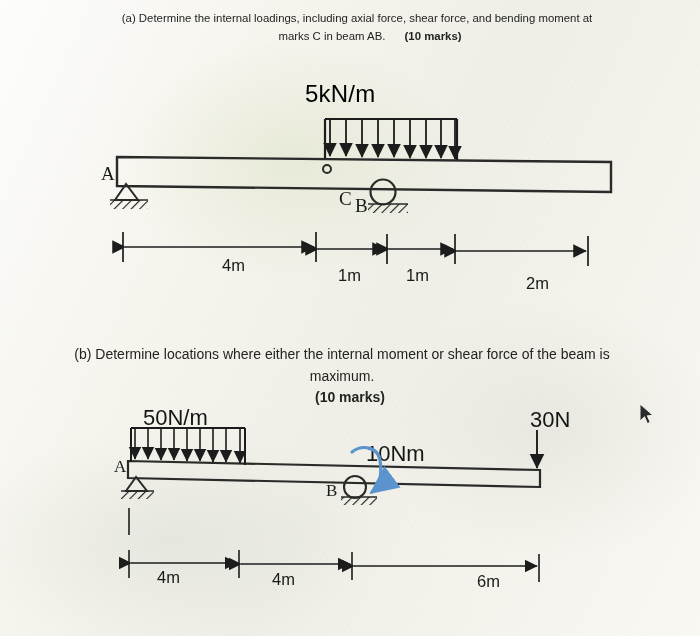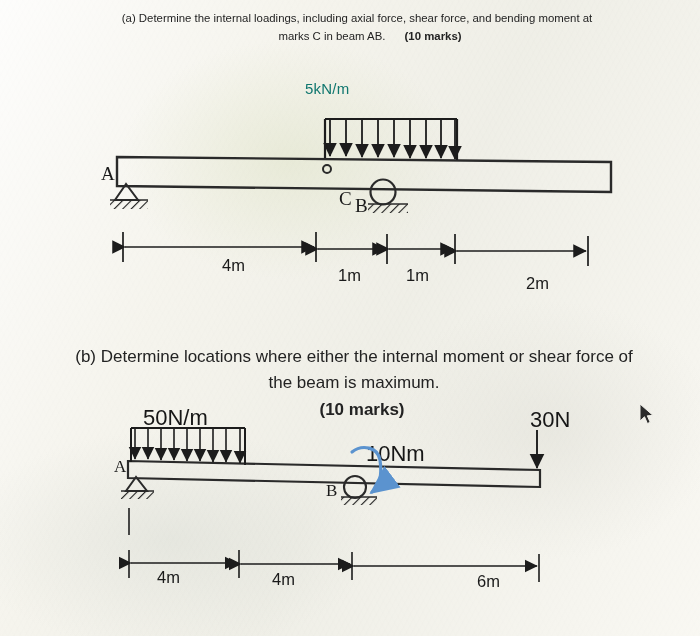--- a/index.html
+++ b/index.html
@@ -23,25 +23,25 @@
     background:radial-gradient(closest-side, rgba(200,200,190,.25), rgba(200,200,190,0));}
   .tintC{position:absolute;left:-40px;top:430px;width:420px;height:220px;border-radius:50%;
     background:radial-gradient(closest-side, rgba(180,188,180,.20), rgba(180,188,180,0));}
 
   .layer{position:absolute;inset:0;}
 
   
   .qtext{position:absolute;font-size:11.4px;line-height:1.55;color:#232323;text-align:center;}
   .qa{left:74px;top:10px;width:566px;}
   .qa .ind{display:block;padding-left:26px;}
-  .qb{left:64px;top:344px;width:580px;font-size:17px;}
+  .qb{left:52px;top:344px;width:580px;font-size:14px;}
   .bold{font-weight:bold;margin-left:16px;}
 
   
-  .lbl{position:absolute;font-size:15px;color:#0f766e;letter-spacing:.2px;}
+  .lbl{position:absolute;font-size:24px;color:#000000;letter-spacing:.2px;}
   .lbl-sm{position:absolute;font-size:22px;color:#161616;}
   .ptlbl{position:absolute;font-size:19px;color:#1a1a1a;font-family:"Liberation Serif", serif;}
   .dim{position:absolute;font-size:16.5px;color:#1a1a1a;}
 
   svg{position:absolute;left:0;top:0;overflow:visible;}
 
   .cursor{position:absolute;left:638px;top:403px;}
 </style>
 </head>
 <body>

